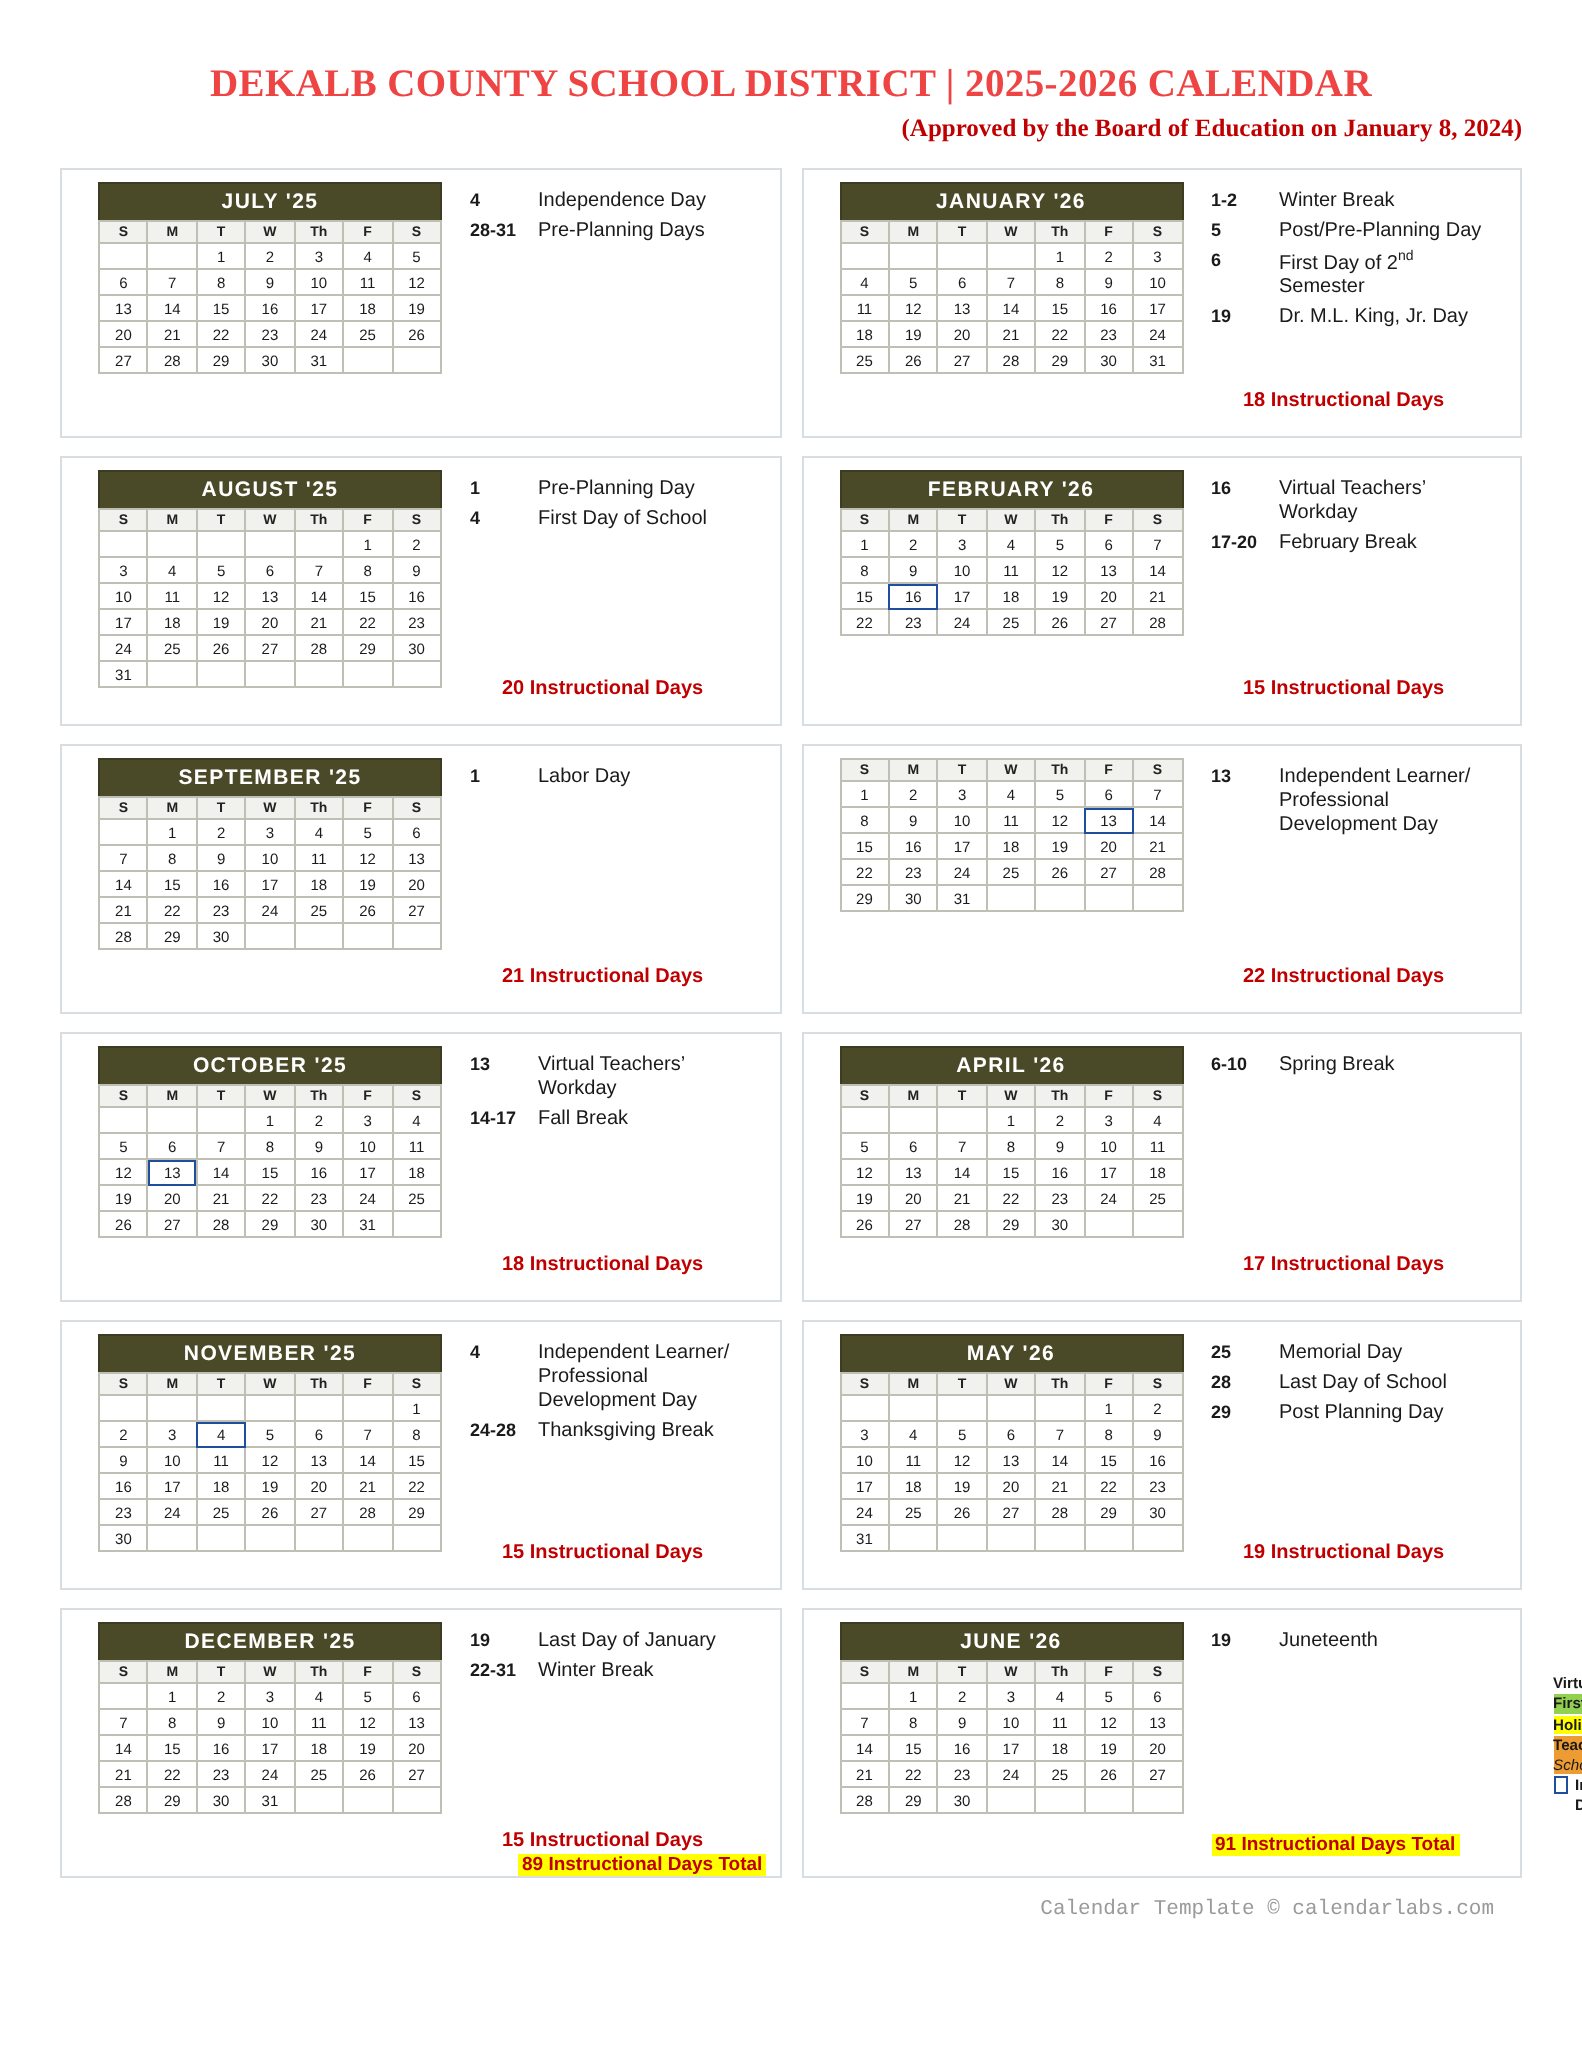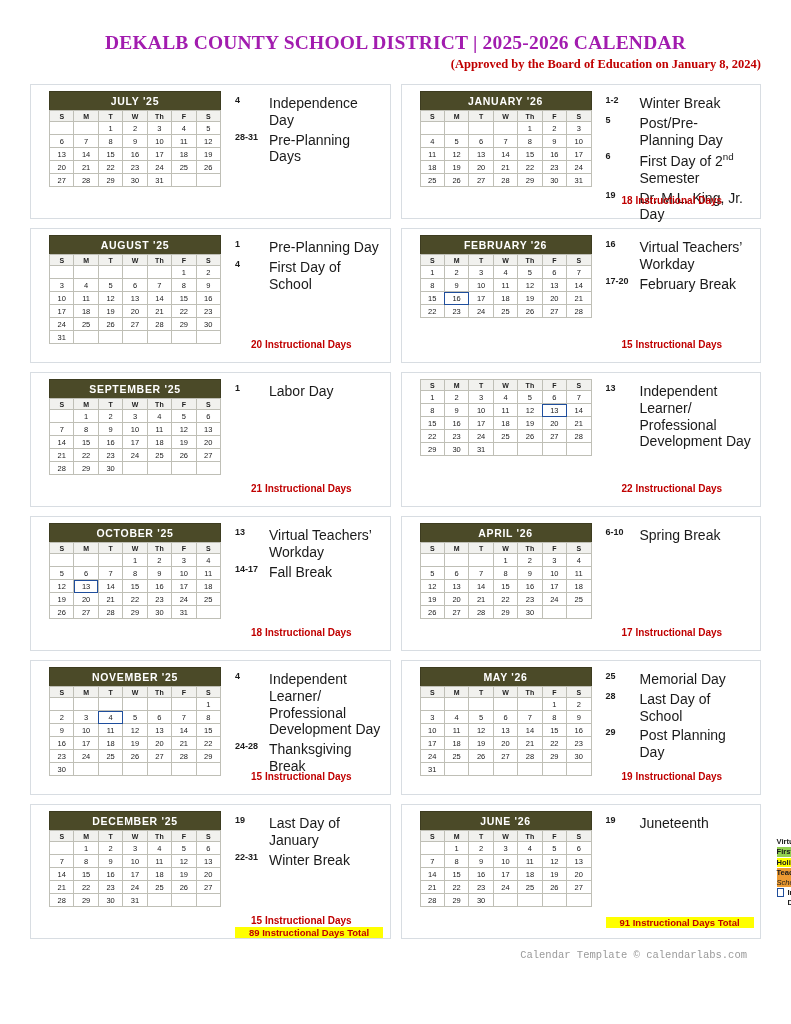--- a/index.html
+++ b/index.html
@@ -17,21 +17,21 @@
     width: 791px;
     height: 1024px;
     padding: 26px 30px 10px 30px;
   }
   .title {
     text-align: center;
     font-family: "Liberation Serif", serif;
     font-weight: bold;
     font-size: 19.5px;
     letter-spacing: 0.2px;
-    color: #a21caf;
+    color: #ef4444;
     margin: 6px 0 3px 0;
   }
   .subtitle {
     text-align: right;
     font-family: "Liberation Serif", serif;
     font-weight: bold;
     font-size: 12.5px;
     color: #c00000;
     margin-bottom: 12px;
   }
@@ -110,38 +110,38 @@
     display: flex;
     margin-bottom: 3px;
     line-height: 1.2;
   }
   .note-date {
     width: 34px;
     flex: 0 0 34px;
     font-weight: bold;
     font-size: 9px;
   }
-  .note-text { flex: 1; font-size: 14px; }
+  .note-text { flex: 1; font-size: 10px; }
   .instructional {
     color: #c00000;
     font-weight: bold;
     font-size: 10px;
     position: absolute;
     bottom: 8px;
     left: 30px;
   }
   .total-line {
     position: absolute;
     left: 14px;
     bottom: 6px;
     font-weight: bold;
     font-size: 9.5px;
     color: #c00000;
     background: #ffff00;
-    padding: 0 14px;
+    padding: 0 2px;
   }
 
   
   .legend {
     font-size: 7.6px;
     line-height: 1.25;
     position: absolute;
     left: 185px;
     top: 26px;
     width: 185px;
@@ -1014,21 +1014,21 @@
         <div class="notes">
           <div class="note-row">
             <div class="note-date">19</div>
             <div class="note-text">Last Day of January</div>
           </div>
           <div class="note-row">
             <div class="note-date">22-31</div>
             <div class="note-text">Winter Break</div>
           </div>
           <div class="instructional">15 Instructional Days</div>
-          <div class="total-line" style="bottom: -4px;">89 Instructional Days Total</div>
+          <div class="total-line" style="bottom: -4px; margin-left: 24px;">89 Instructional Days Total</div>
         </div>
       </div>
       <div class="panel">
         <div class="cal-wrap">
           <div class="month-head">JUNE '26</div>
           <table class="cal">
             <thead>
               <tr>
                 <th>S</th>
                 <th>M</th>

